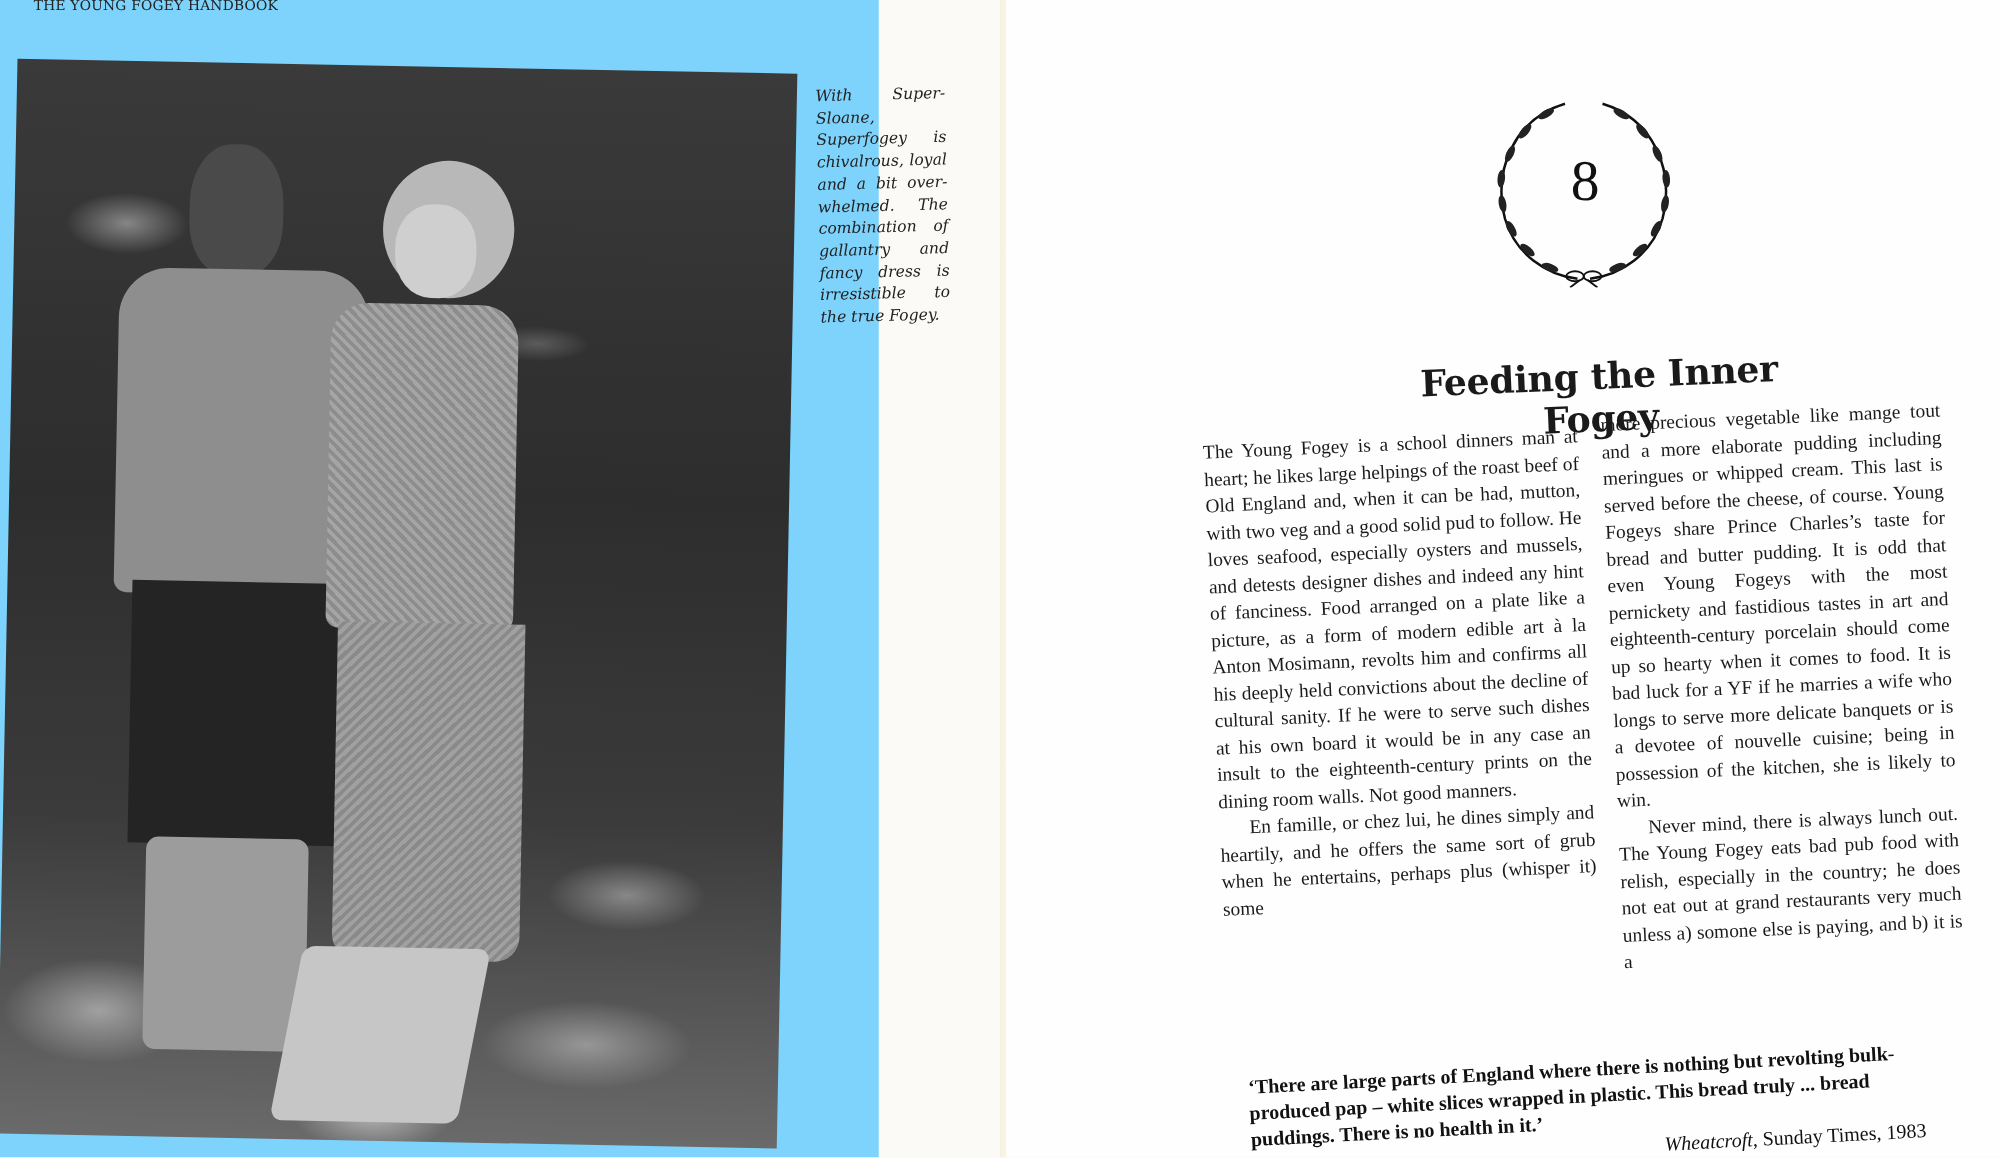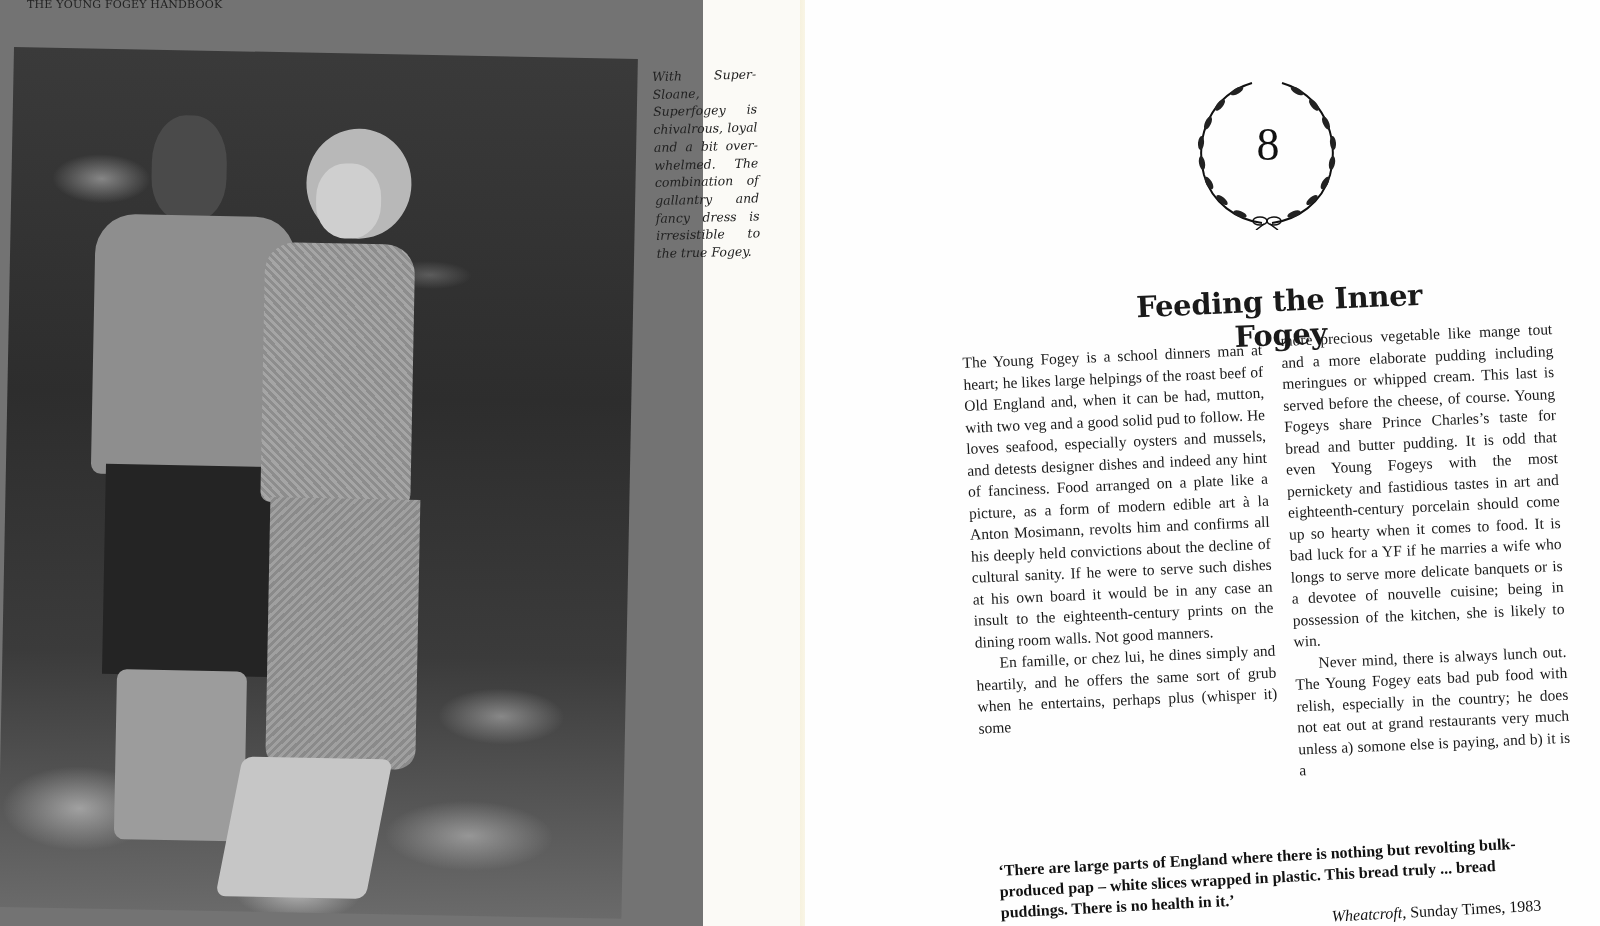--- a/index.html
+++ b/index.html
@@ -3,21 +3,21 @@
 <meta charset="utf-8">
 <style>
   html, body { margin: 0; padding: 0; }
   body {
     width: 1600px; height: 926px; overflow: hidden; position: relative;
     background: #fbfaf6;
     font-family: "DejaVu Serif", serif;
     color: #1a1a1a;
   }
   .page { position: absolute; top: 0; height: 926px; }
-  .page-left { left: 0; width: 703px; background: #737373; }
+  .page-left { left: 0; width: 703px; background: #7dd3fc; }
   .page-right { left: 805px; width: 795px; background: #fefefe; }
   .gutter {
     position: absolute; left: 800px; top: 0; width: 20px; height: 926px;
     background: linear-gradient(to right, #f6f1de, #fcf9ee 50%, #fefefe);
   }
   .running-head {
     position: absolute; left: 27px; top: -2px;
     font-size: 11px; letter-spacing: 0.2px; color: #222;
   }
   .photo {

